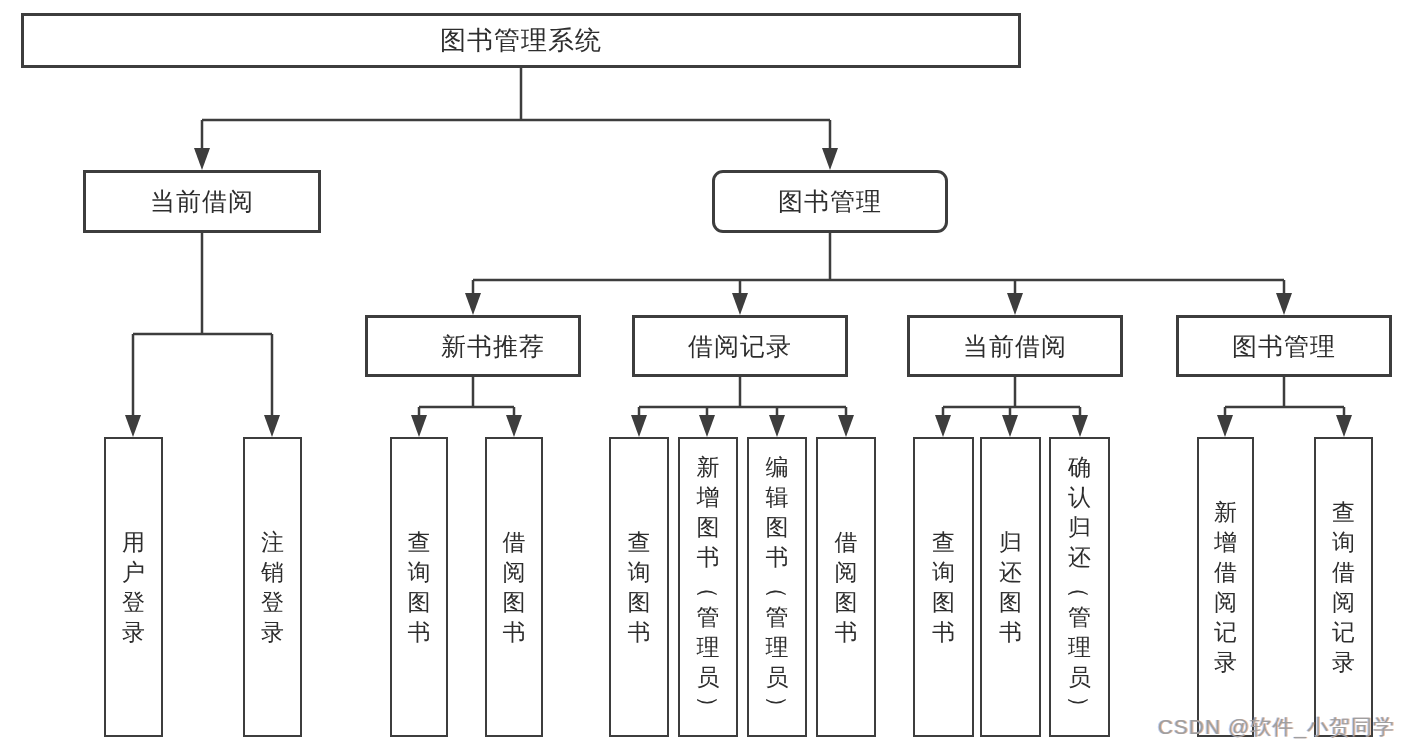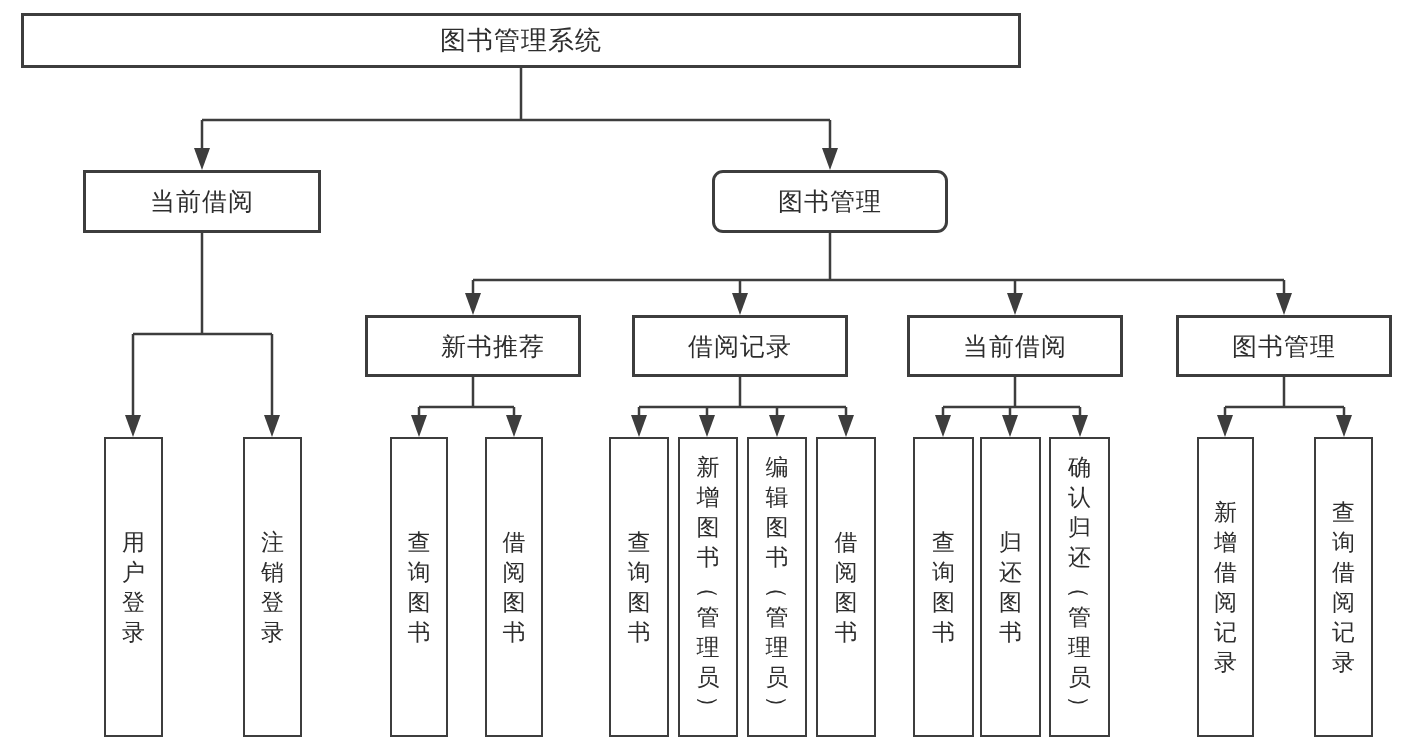--- a/index.html
+++ b/index.html
@@ -174,13 +174,14 @@
     </div>
   <div class="box leaf" style="left:1314px;top:437px;width:59px;height:300px;">
       <span>查</span>
       <span>询</span>
       <span>借</span>
       <span>阅</span>
       <span>记</span>
       <span>录</span>
     </div>
 
+  <div id="watermark">CSDN @软件_小贺同学</div>
 </div>
 
 </body></html>

